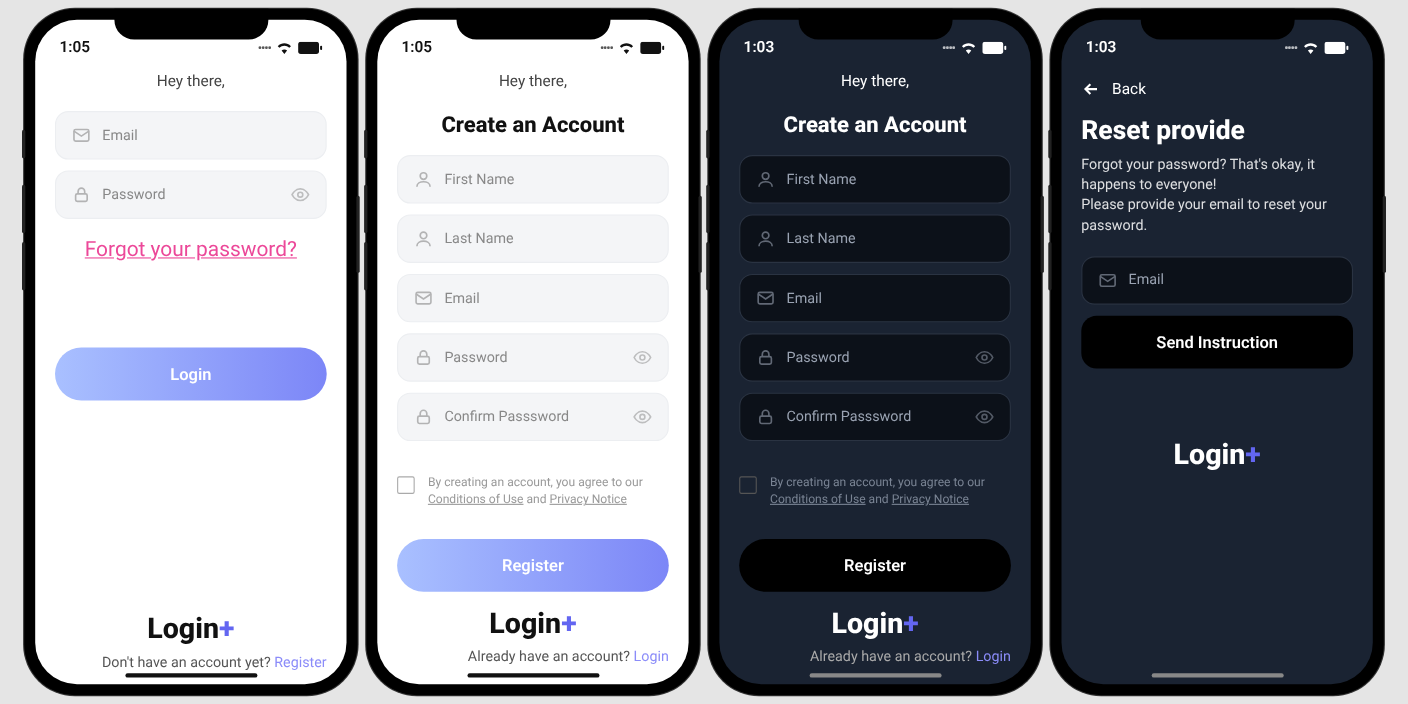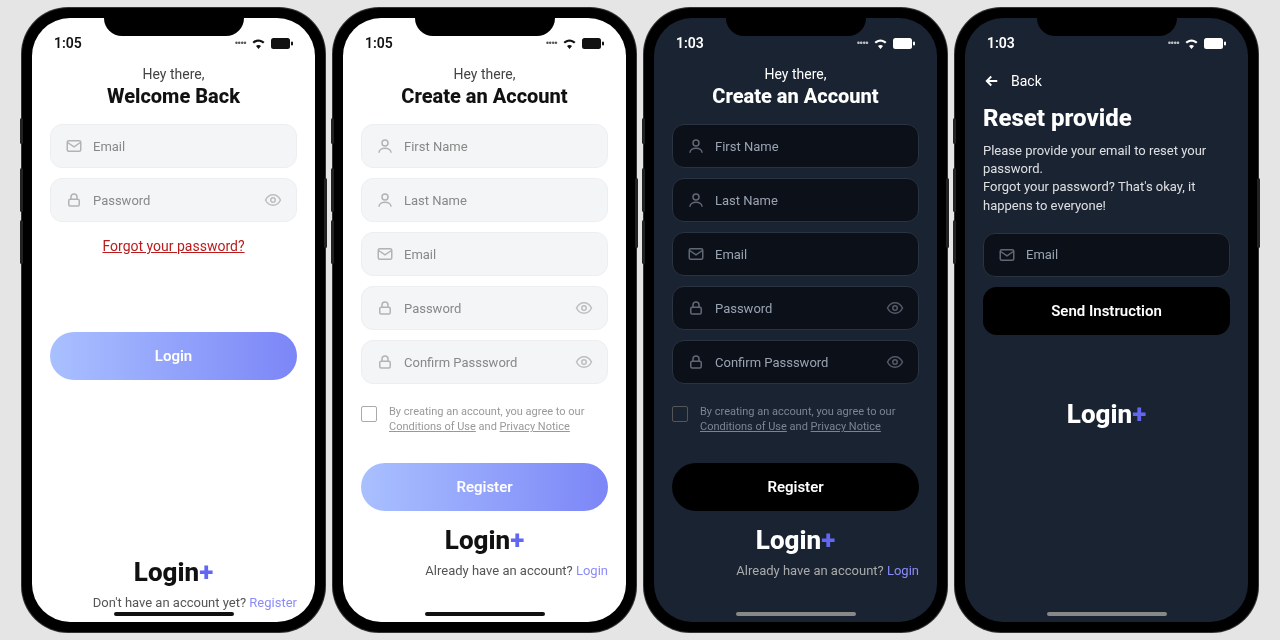--- a/index.html
+++ b/index.html
@@ -7,42 +7,42 @@
   .phone { width: 303px; height: 624px; background: #000; border-radius: 46px; padding: 10px; position: relative; box-shadow: 0 0 0 1px #333; }
   .phone.light .screen { background: #fff; color: #111; }
   .phone.dark .screen { background: #1a2332; color: #fff; }
   .screen { width: 100%; height: 100%; border-radius: 38px; overflow: hidden; position: relative; display: flex; flex-direction: column; }
   .notch { position: absolute; top: 0; left: 50%; transform: translateX(-50%); width: 140px; height: 28px; background: #000; border-radius: 0 0 18px 18px; z-index: 10; }
   .statusbar { display: flex; justify-content: space-between; align-items: center; padding: 10px 22px 0; height: 40px; font-size: 14px; font-weight: 600; }
   .phone.dark .statusbar { color: #fff; }
   .status-right { display: flex; align-items: center; gap: 5px; }
   .signal-dots { letter-spacing: -1px; opacity: .7; font-size: 11px; }
   .content { flex: 1; padding: 8px 18px 12px; display: flex; flex-direction: column; overflow: hidden; }
-  .greet { text-align: center; font-size: 14px; margin-bottom: 2px; }
+  .greet { text-align: center; font-size: 14px; margin-bottom: 19px; }
   .phone.light .greet { color: #444; }
   .title { text-align: center; font-size: 20px; font-weight: 800; margin-bottom: 16px; }
   .title-left { text-align: left; font-size: 24px; font-weight: 800; margin-bottom: 10px; }
   .desc { font-size: 13px; line-height: 1.4; margin-bottom: 18px; opacity: .85; }
   .field { display: flex; align-items: center; gap: 10px; border-radius: 12px; padding: 12px 14px; margin-bottom: 10px; font-size: 13px; }
   .phone.light .field { background: #f4f5f7; border: 1px solid #eceef1; color: #888; }
   .phone.dark .field { background: #0c1119; border: 1px solid #2a3342; color: #9aa3b2; }
   .field .ficon { width: 18px; height: 18px; flex-shrink: 0; opacity: .6; }
   .field .ftext { flex: 1; }
   .field .eye { width: 18px; height: 18px; opacity: .5; }
-  .forgot { text-align: center; font-size: 14px; color: #b91c1c; text-decoration: underline; margin-top: 6px; }
+  .forgot { text-align: center; font-size: 19px; color: #ec4899; text-decoration: underline; margin-top: 6px; }
   .btn { border-radius: 24px; padding: 15px; text-align: center; font-size: 15px; font-weight: 600; margin-top: 18px; }
   .btn-grad { background: linear-gradient(90deg, #a9c0ff 0%, #7c86f7 100%); color: #fff; }
   .btn-dark { background: #000; color: #fff; }
   .logo { text-align: center; font-size: 26px; font-weight: 800; margin-top: 14px; }
   .logo .plus { color: #6366f1; }
   .footer-txt { text-align: right; font-size: 13px; margin-top: 8px; }
   .phone.light .footer-txt { color: #555; }
   .phone.dark .footer-txt { color: #aaa; }
   .footer-link { color: #8b8cf9; }
-  .terms { display: flex; gap: 12px; align-items: flex-start; margin-top: 10px; font-size: 11px; color: #999; line-height: 1.4; }
+  .terms { display: flex; gap: 12px; align-items: flex-start; margin-top: 20px; font-size: 11px; color: #999; line-height: 1.4; }
   .phone.dark .terms { color: #7a8494; }
   .checkbox { width: 16px; height: 16px; border: 1.5px solid #aaa; border-radius: 2px; flex-shrink: 0; margin-top: 2px; }
   .phone.dark .checkbox { border-color: #555; }
   .terms u { text-decoration: underline; }
   .home-ind { position: absolute; bottom: 6px; left: 50%; transform: translateX(-50%); width: 120px; height: 4px; border-radius: 3px; }
   .phone.light .home-ind { background: #111; }
   .phone.dark .home-ind { background: #888; }
   .backrow { display: flex; align-items: center; gap: 10px; padding: 6px 0 14px; font-size: 14px; }
   .side-btn { position: absolute; background: #222; border-radius: 2px; }
   .side-l1 { left: -2px; top: 110px; width: 3px; height: 26px; }
@@ -71,21 +71,20 @@
             <path fill="currentColor" d="M7.5 11L10 8c-1.4-1.3-3.6-1.3-5 0L7.5 11zM3 5.5C5.5 3 9.5 3 12 5.5l1.5-1.5C10 .5 5 .5 1.5 4L3 5.5z"></path>
           </svg>
         <svg width="22" height="11" viewBox="0 0 22 11">
             <rect x="0" y="0" width="19" height="11" rx="2.5" fill="currentColor"></rect>
             <rect x="20" y="3.5" width="2" height="4" rx="1" fill="currentColor"></rect>
           </svg>
       </div>
     </div>
     <div class="content">
       <div class="greet">Hey there,</div>
-      <div class="title">Welcome Back</div>
       <div class="field">
         <svg class="ficon" viewBox="0 0 24 24" fill="none" stroke="currentColor" stroke-width="2">
             <rect x="3" y="5" width="18" height="14" rx="2"></rect>
             <path d="M3 7l9 6 9-6"></path>
           </svg>
         <span class="ftext">Email</span>
       </div>
       <div class="field">
         <svg class="ficon" viewBox="0 0 24 24" fill="none" stroke="currentColor" stroke-width="2">
             <rect x="5" y="11" width="14" height="9" rx="2"></rect>
@@ -286,22 +285,22 @@
     </div>
     <div class="content">
       <div class="backrow">
         <svg width="18" height="18" viewBox="0 0 24 24" fill="none" stroke="currentColor" stroke-width="2.5">
             <path d="M19 12H5M11 18l-6-6 6-6"></path>
           </svg>
         <span>Back</span>
       </div>
       <div class="title-left">Reset provide</div>
       <div class="desc">
+        <div>Forgot your password? That's okay, it happens to everyone!</div>
         <div>Please provide your email to reset your password.</div>
-        <div>Forgot your password? That's okay, it happens to everyone!</div>
       </div>
       <div class="field">
         <svg class="ficon" viewBox="0 0 24 24" fill="none" stroke="currentColor" stroke-width="2">
             <rect x="3" y="5" width="18" height="14" rx="2"></rect>
             <path d="M3 7l9 6 9-6"></path>
           </svg>
         <span class="ftext">Email</span>
       </div>
       <div class="btn btn-dark" style="margin-top:0;border-radius:14px">Send Instruction</div>
       <div style="height:50px"></div>

